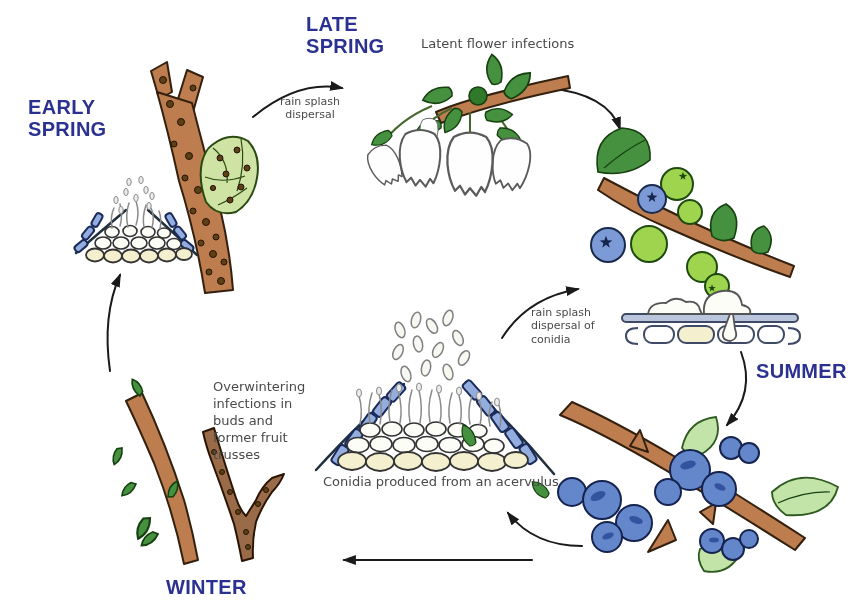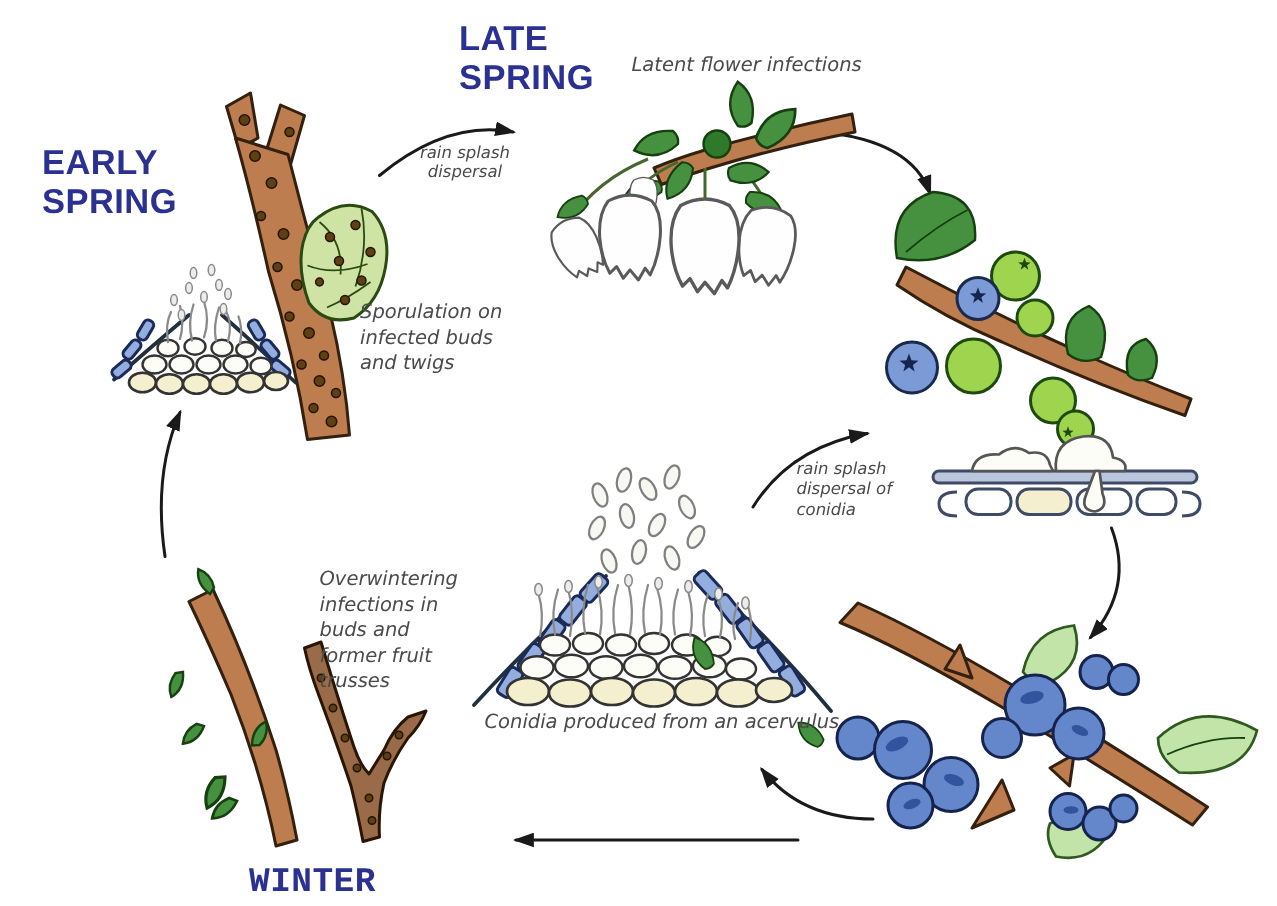--- a/index.html
+++ b/index.html
@@ -7,30 +7,30 @@
   .stage {
     position:relative; width:851px; height:604px;
     background:var(--background,#fff);
     font-family:"DejaVu Sans", sans-serif;
     overflow:hidden;
   }
   .stage svg { position:absolute; left:0; top:0; }
   .label {
     position:absolute; white-space:pre-line;
     color:var(--annotation-text,#4a4a4a);
-    font-size:13px; line-height:1.3;font-style:italic;
+    font-size:13px; line-height:1.3;
   }
   .label.small { font-size:11px; line-height:1.22; }
   .label.big { font-size:14px; }
   .label.center { text-align:center; }
   .season {
     position:absolute; white-space:pre-line;
     color:var(--season-label,#2b3191);
     font-family:"Liberation Sans", sans-serif;
-    font-weight:bold; font-size:23px; line-height:1.12; letter-spacing:.3px;
+    font-weight:bold; font-size:20px; line-height:1.12; letter-spacing:.3px;
   }
   
   .arrow { fill:none; stroke:var(--arrow,#1a1a1a); stroke-width:2; stroke-linecap:round; }
   .twig  { fill:var(--twig-brown,#bd7d4f); stroke:#33200e; stroke-width:2; stroke-linejoin:round; }
   .twigdark { fill:var(--twig-dark,#9a6b48); stroke:#2a1505; stroke-width:2; stroke-linejoin:round; }
   .spot  { fill:var(--spot-brown,#5f4012); stroke:#241505; stroke-width:1; }
   .bud   { fill:var(--bud-green,#cfe3a5); stroke:#2a4a12; stroke-width:2; }
   .budline { fill:none; stroke:#2a4a12; stroke-width:1.2; }
   .leafdark { fill:var(--leaf-green,#459140); stroke:#16400f; stroke-width:1.6; }
   .leaflight { fill:var(--leaf-light,#c2e4a8); stroke:#2f5a1f; stroke-width:1.8; }
@@ -343,28 +343,26 @@
       <circle class="spot" cx="266" cy="490" r="2.5"></circle>
           <circle class="spot" cx="248" cy="547" r="2.5"></circle>
     </g>
   </g>
 </svg>
 
 <div class="season" style="left:28px; top:96px;">EARLY
 SPRING</div>
 <div class="season" style="left:306px; top:13px;">LATE
 SPRING</div>
-<div class="season" style="left:166px; top:576px;font-family:Liberation Mono, monospace;">WINTER</div>
+<div class="season" style="left:756px; top:360px;">SUMMER</div>
+<div class="season" style="left:166px; top:576px;">WINTER</div>
 
 <div class="label" style="left:421px; top:36px;">Latent flower infections</div>
 <div class="label small center" style="left:272px; top:95px; width:76px;">rain splash
 dispersal</div>
-<div class="label" style="left:240px; top:201px;">Sporulation on
-infected buds
-and twigs</div>
 <div class="label small" style="left:531px; top:306px;">rain splash
 dispersal of
 conidia</div>
 <div class="label" style="left:213px; top:379px;">Overwintering
 infections in
 buds and
 former fruit
 trusses</div>
 <div class="label" style="left:323px; top:474px;">Conidia produced from an acervulus</div>
 

